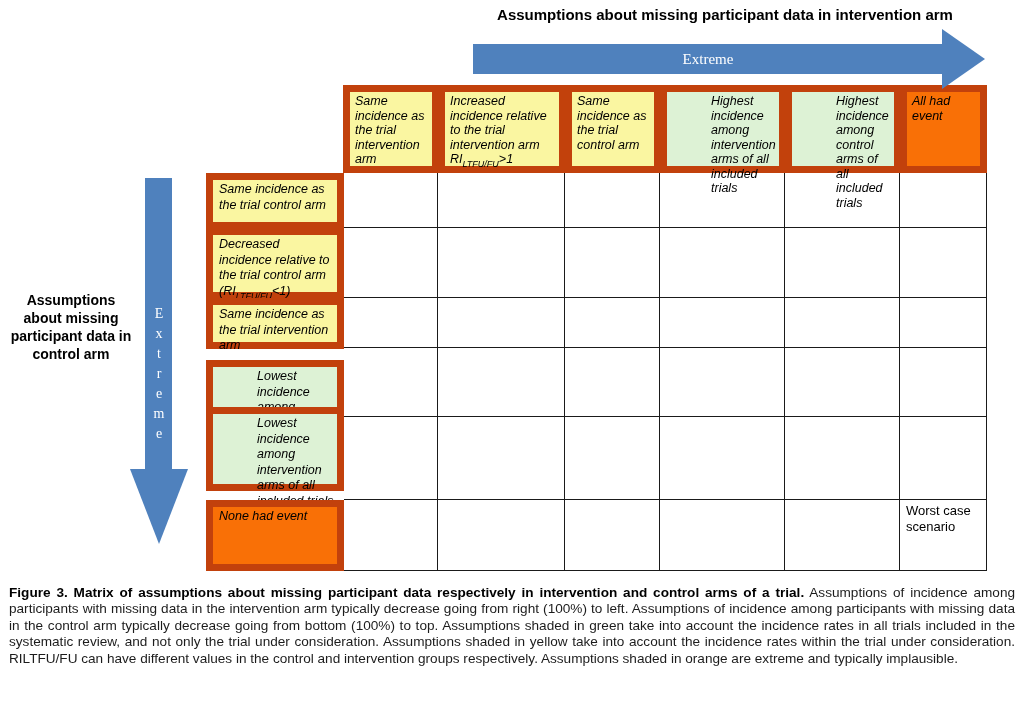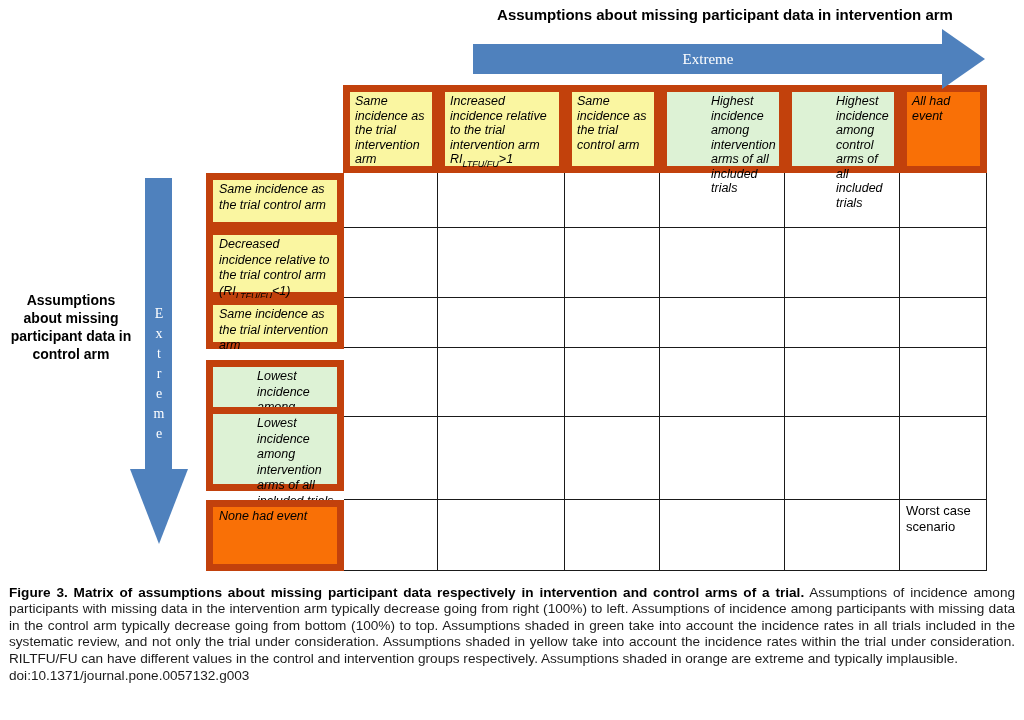--- a/index.html
+++ b/index.html
@@ -118,16 +118,15 @@
     <div class="bc"></div>
       <div class="bc"></div>
       <div class="bc"></div>
       <div class="bc"></div>
       <div class="bc"></div>
     <div class="bc worst">Worst case scenario</div>
   </div>
 
   <div class="caption">
     <div><b>Figure 3. Matrix of assumptions about missing participant data respectively in intervention and control arms of a trial.</b><span> Assumptions of incidence among participants with missing data in the intervention arm typically decrease going from right (100%) to left. Assumptions of incidence among participants with missing data in the control arm typically decrease going from bottom (100%) to top. Assumptions shaded in green take into account the incidence rates in all trials included in the systematic review, and not only the trial under consideration. Assumptions shaded in yellow take into account the incidence rates within the trial under consideration. RILTFU/FU can have different values in the control and intervention groups respectively. Assumptions shaded in orange are extreme and typically implausible.</span></div>
-    <div class="doi">doi:10.1371/journal.pone.0057132.g003</div>
   </div>
 
 </div>
 
 </body></html>

